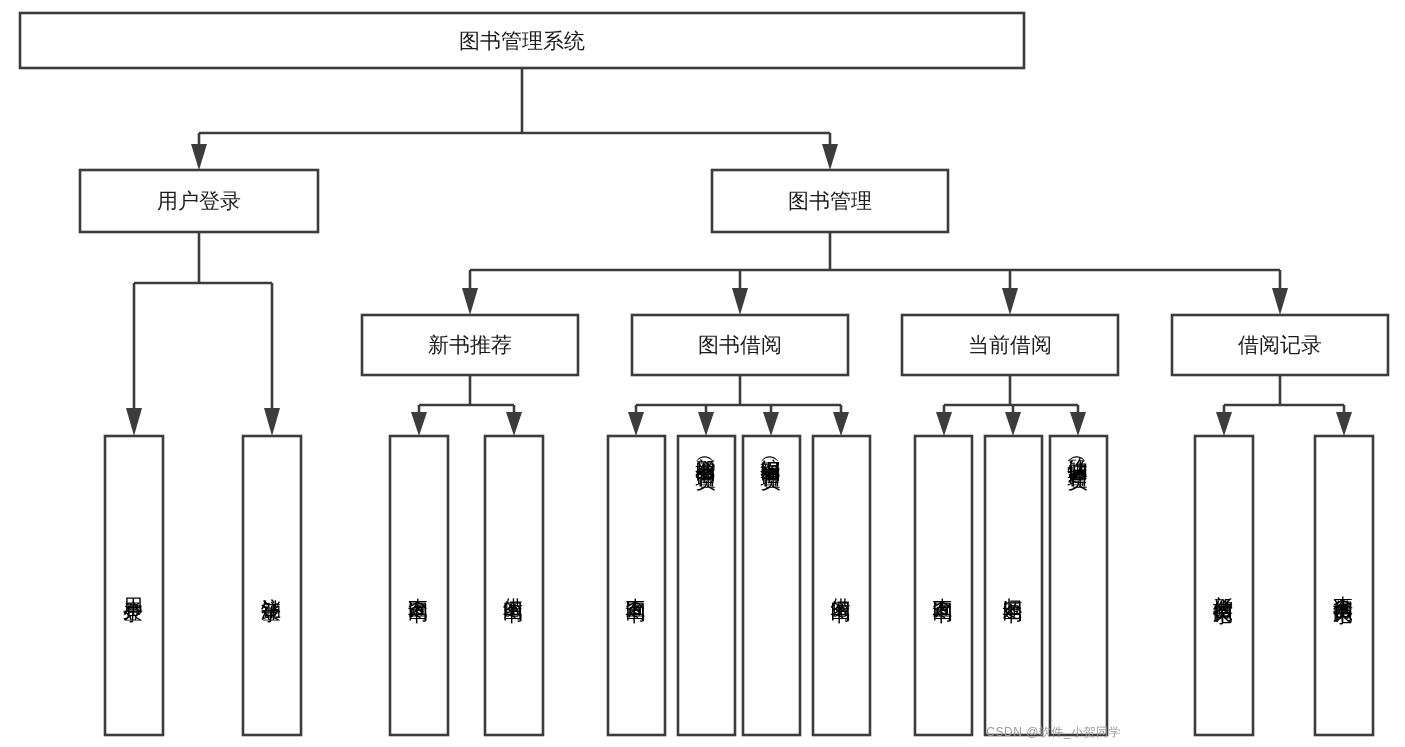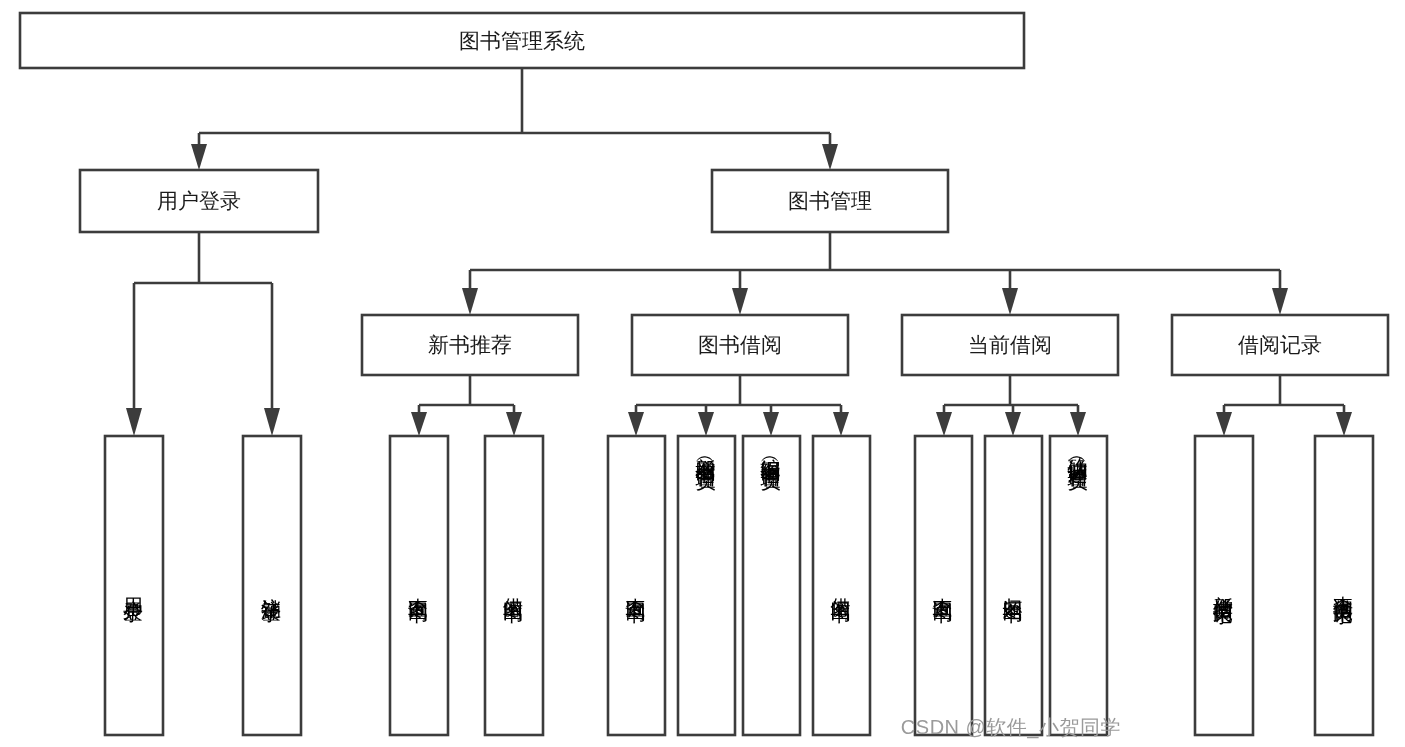--- a/index.html
+++ b/index.html
@@ -54,21 +54,21 @@
     fill: #1b1b1b;
     writing-mode: vertical-rl;
     text-orientation: upright;
     letter-spacing: 2px;
   }
   .watermark {
     position: absolute;
     right: 8px;
     bottom: 6px;
     font-family: "Liberation Sans", "DejaVu Sans", sans-serif;
-    font-size: 20px;
+    font-size: 12px;
     color: #9a9a9a;
     white-space: nowrap;
     letter-spacing: 0.5px;
   }
 </style>
 </head>
 <body>
 
 <div id="diagram-root">
 

